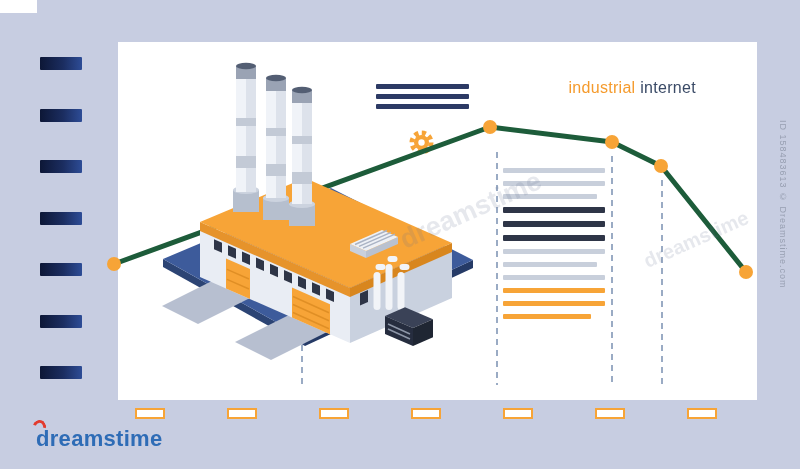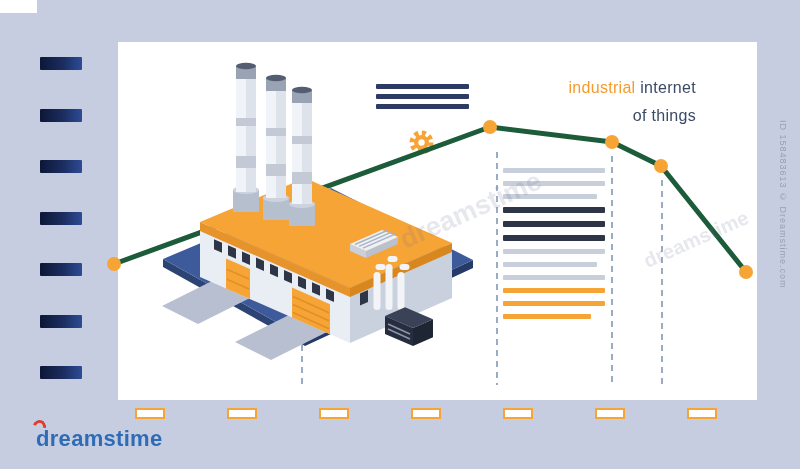--- a/index.html
+++ b/index.html
@@ -68,21 +68,20 @@
     </div>
 
   <svg class="gear" viewBox="0 0 27 27">
     <circle cx="13.5" cy="13.5" r="9.5" fill="none" stroke="#f7a437" stroke-width="5" stroke-dasharray="4.1 3.36"></circle>
     <circle cx="13.5" cy="13.5" r="7.5" fill="#f7a437"></circle>
     <circle cx="13.5" cy="13.5" r="3.2" fill="#ffffff"></circle>
   </svg>
 
   <div class="title">
     <div><span class="hl">industrial</span> <span>internet</span></div>
-    <div>of things</div>
   </div>
 
   <div class="right-list">
       <div class="list-line gray" style="width: 102px; background: rgb(200, 207, 219);"></div>
       <div class="list-line gray" style="width: 102px; background: rgb(200, 207, 219);"></div>
       <div class="list-line gray" style="width: 94px; background: rgb(200, 207, 219);"></div>
       <div class="list-line dark" style="width: 102px; background: rgb(46, 53, 71);"></div>
       <div class="list-line dark" style="width: 102px; background: rgb(46, 53, 71);"></div>
       <div class="list-line dark" style="width: 102px; background: rgb(46, 53, 71);"></div>
       <div class="list-line gray" style="width: 102px; background: rgb(200, 207, 219);"></div>

